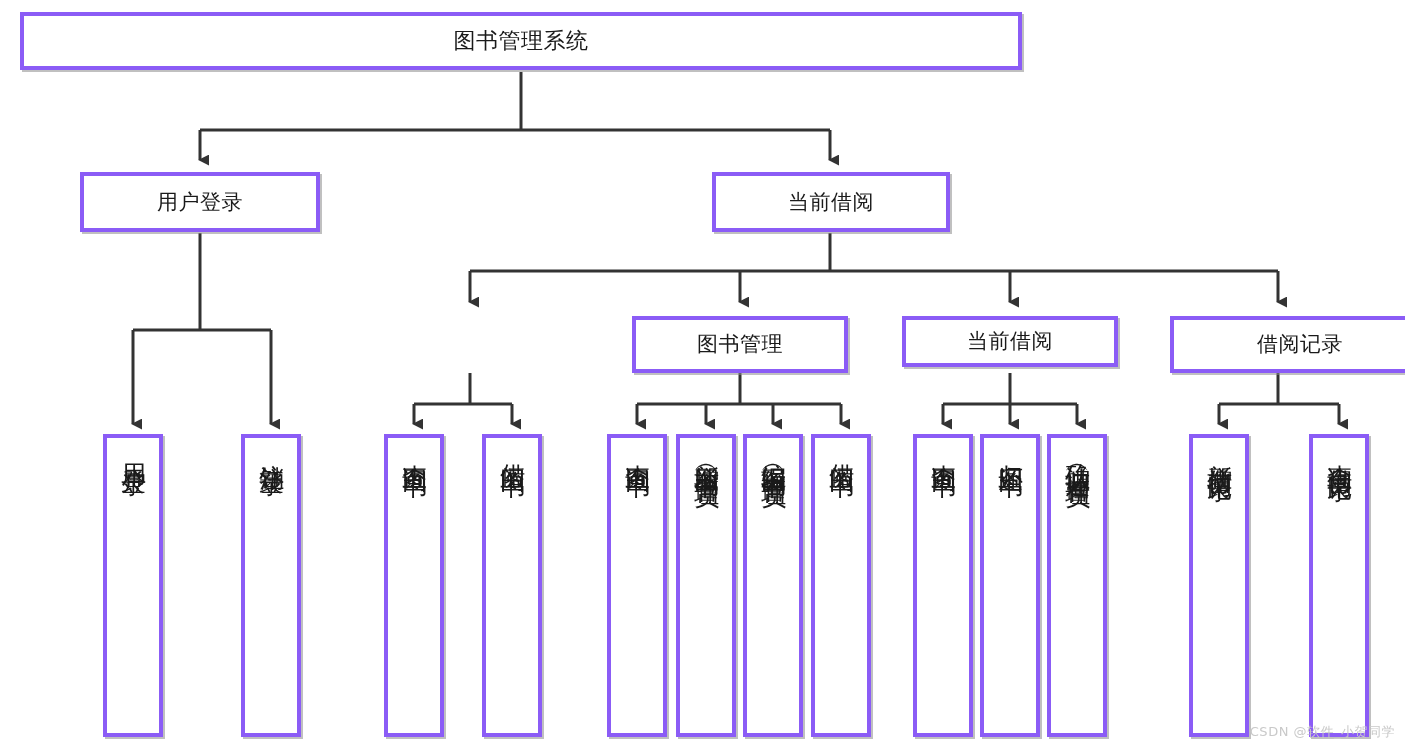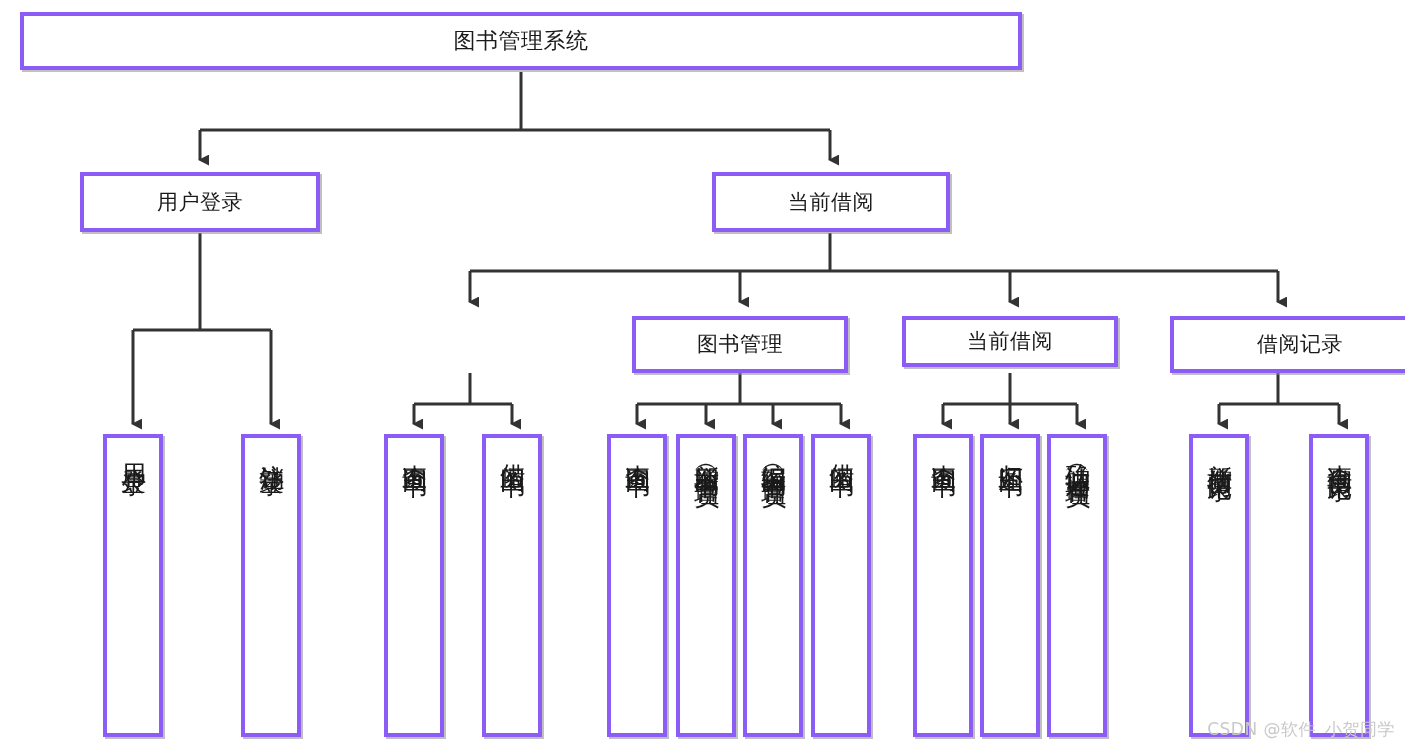--- a/index.html
+++ b/index.html
@@ -69,21 +69,21 @@
     white-space: normal;
     max-height: 286px;
   }
   .node.vert.tall .node-label {
     max-height: 296px;
   }
   #watermark {
     position: absolute;
     right: 10px;
     bottom: 6px;
-    font-size: 17px;
+    font-size: 13px;
     color: #c9c9c9;
     letter-spacing: 0.5px;
     white-space: nowrap;
     user-select: none;
   }
 </style>
 </head>
 <body>
 
 <div id="diagram-root">

